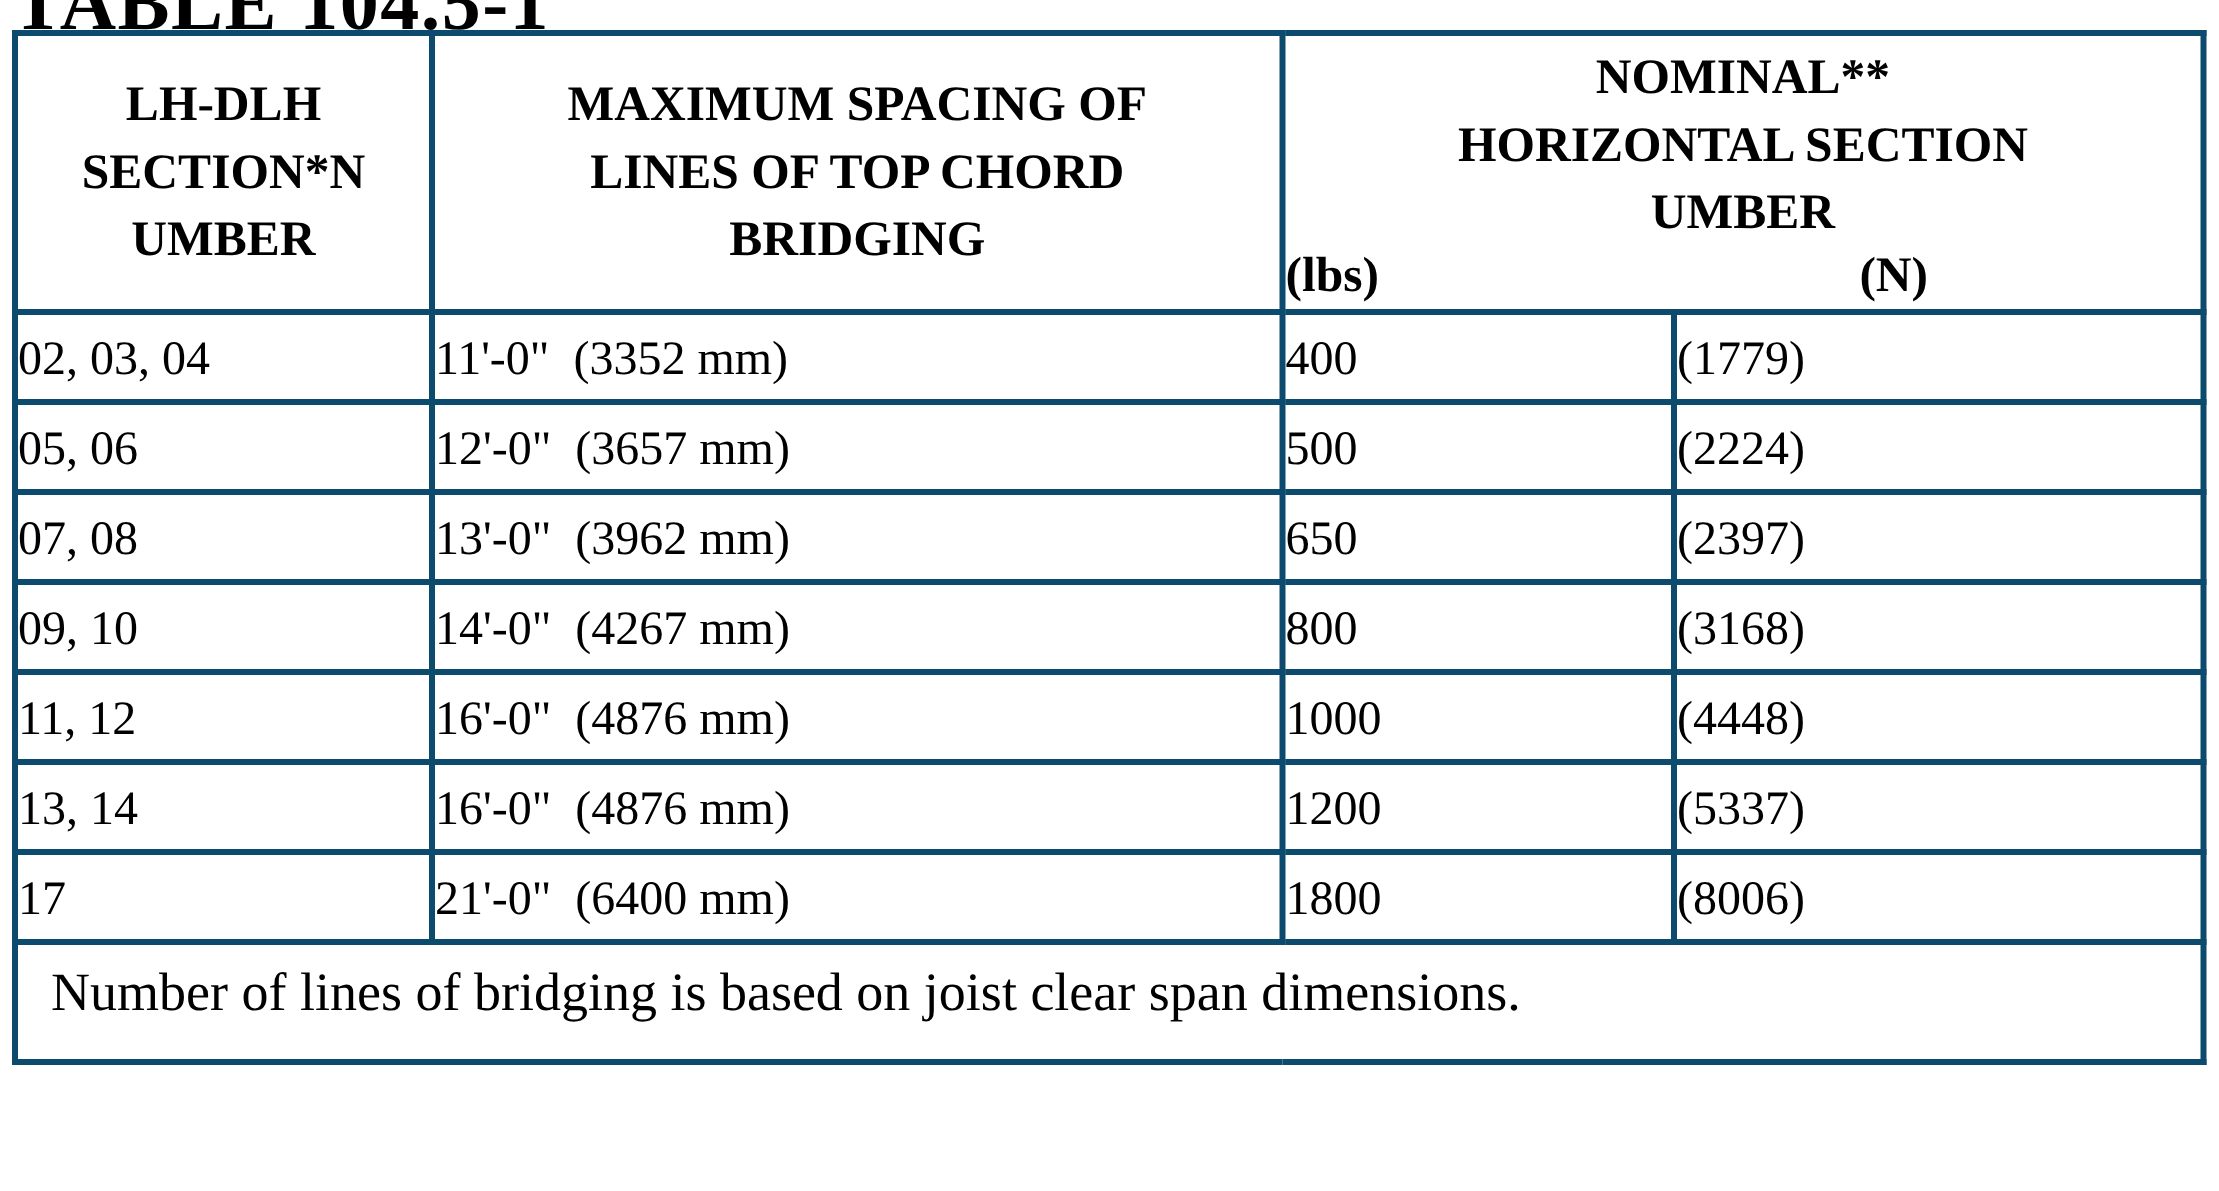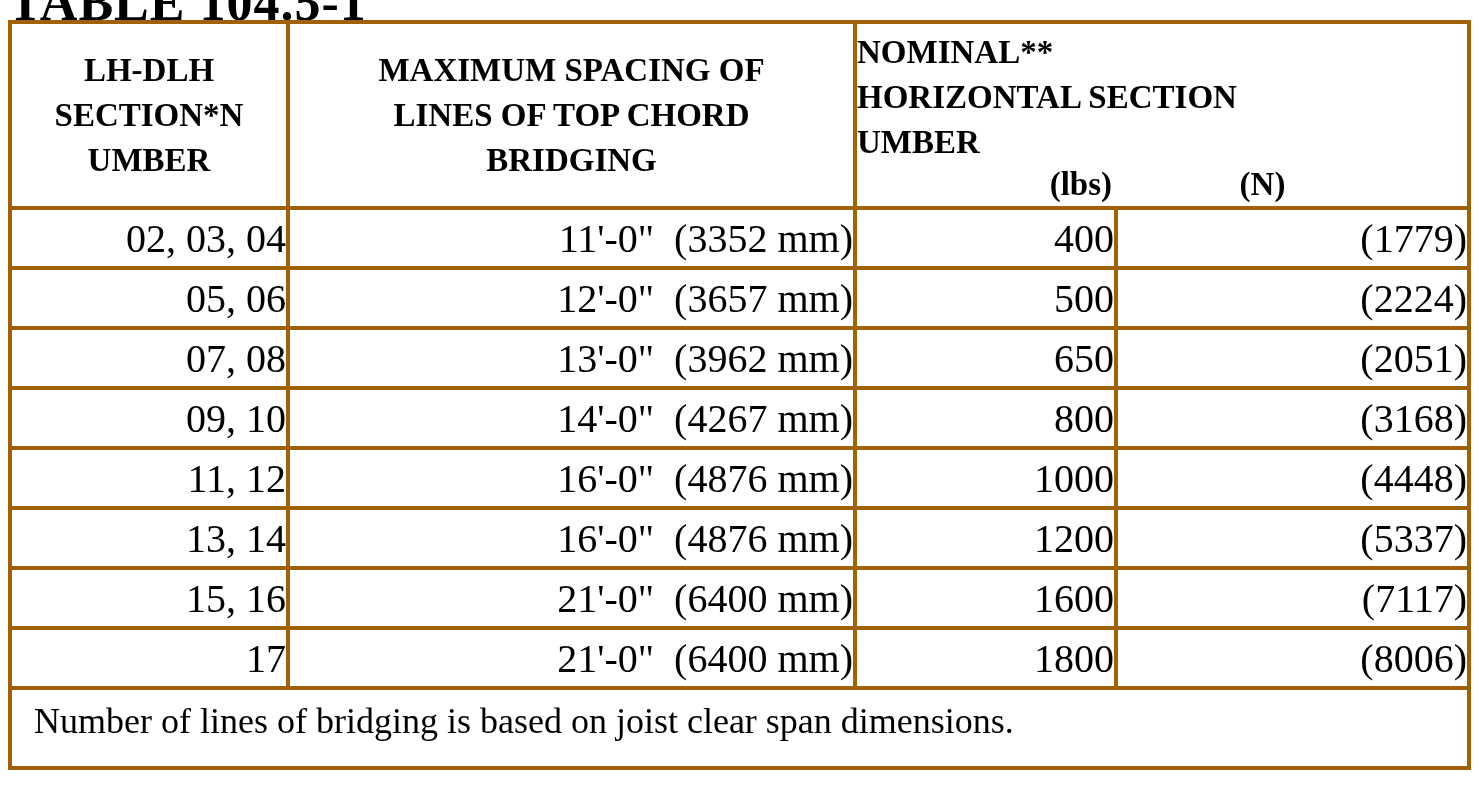--- a/index.html
+++ b/index.html
@@ -34,47 +34,47 @@
     white-space: nowrap;
   }
   table.joist {
     position: absolute;
     top: 20px; left: 8px;
     width: 1459px;
     border-collapse: collapse;
     table-layout: fixed;
   }
   th, td {
-    border: 4px solid #a16207;
+    border: 4px solid #0c4a6e;
     padding: 0;
   }
   tr.header-row { height: 186px; }
   th {
     font-weight: bold;
     font-size: 33px;
     line-height: 45px;
     text-align: center;
     vertical-align: middle;
   }
   th .hline { display: block; }
   th.h-col34 { vertical-align: top; }
-  .nominal-lines { padding-top: 6px; text-align: left; }
+  .nominal-lines { padding-top: 6px; text-align: center; }
   .unit-row {
     display: flex;
     align-items: flex-end;
     font-weight: bold;
     font-size: 33px;
     line-height: 38px;
   }
-  .unit-row .u-lbs { width: 255px; text-align: right; }
+  .unit-row .u-lbs { width: 255px; text-align: left; }
   .unit-row .u-n   { width: 351px; text-align: center; position: relative; left: -25px; }
   tr.data-row { height: 60px; }
   tr.data-row td {
-    font-size: 40px;
-    text-align: right;
+    font-size: 32px;
+    text-align: left;
     vertical-align: middle;
   }
   td.spacing-cell { white-space: pre; }
   tr.foot-row { height: 80px; }
   td.footnote-cell {
     font-size: 36px;
     text-align: left;
     vertical-align: top;
     padding: 10px 0 0 22px;
   }
@@ -130,47 +130,41 @@
     <tr class="data-row">
       <td class="section-cell">05, 06</td>
       <td class="spacing-cell">12'-0"  (3657 mm)</td>
       <td class="lbs-cell">500</td>
       <td class="n-cell">(2224)</td>
     </tr>
     <tr class="data-row">
       <td class="section-cell">07, 08</td>
       <td class="spacing-cell">13'-0"  (3962 mm)</td>
       <td class="lbs-cell">650</td>
-      <td class="n-cell">(2051)</td>
+      <td class="n-cell">(2397)</td>
     </tr>
     <tr class="data-row">
       <td class="section-cell">09, 10</td>
       <td class="spacing-cell">14'-0"  (4267 mm)</td>
       <td class="lbs-cell">800</td>
       <td class="n-cell">(3168)</td>
     </tr>
     <tr class="data-row">
       <td class="section-cell">11, 12</td>
       <td class="spacing-cell">16'-0"  (4876 mm)</td>
       <td class="lbs-cell">1000</td>
       <td class="n-cell">(4448)</td>
     </tr>
     <tr class="data-row">
       <td class="section-cell">13, 14</td>
       <td class="spacing-cell">16'-0"  (4876 mm)</td>
       <td class="lbs-cell">1200</td>
       <td class="n-cell">(5337)</td>
     </tr>
     <tr class="data-row">
-      <td class="section-cell">15, 16</td>
-      <td class="spacing-cell">21'-0"  (6400 mm)</td>
-      <td class="lbs-cell">1600</td>
-      <td class="n-cell">(7117)</td>
-    </tr>
-    <tr class="data-row">
       <td class="section-cell">17</td>
       <td class="spacing-cell">21'-0"  (6400 mm)</td>
       <td class="lbs-cell">1800</td>
       <td class="n-cell">(8006)</td>
     </tr>
 
     <tr class="foot-row">
       <td class="footnote-cell" colspan="4">Number of lines of bridging is based on joist clear span dimensions.</td>
     </tr>
   </tbody>

